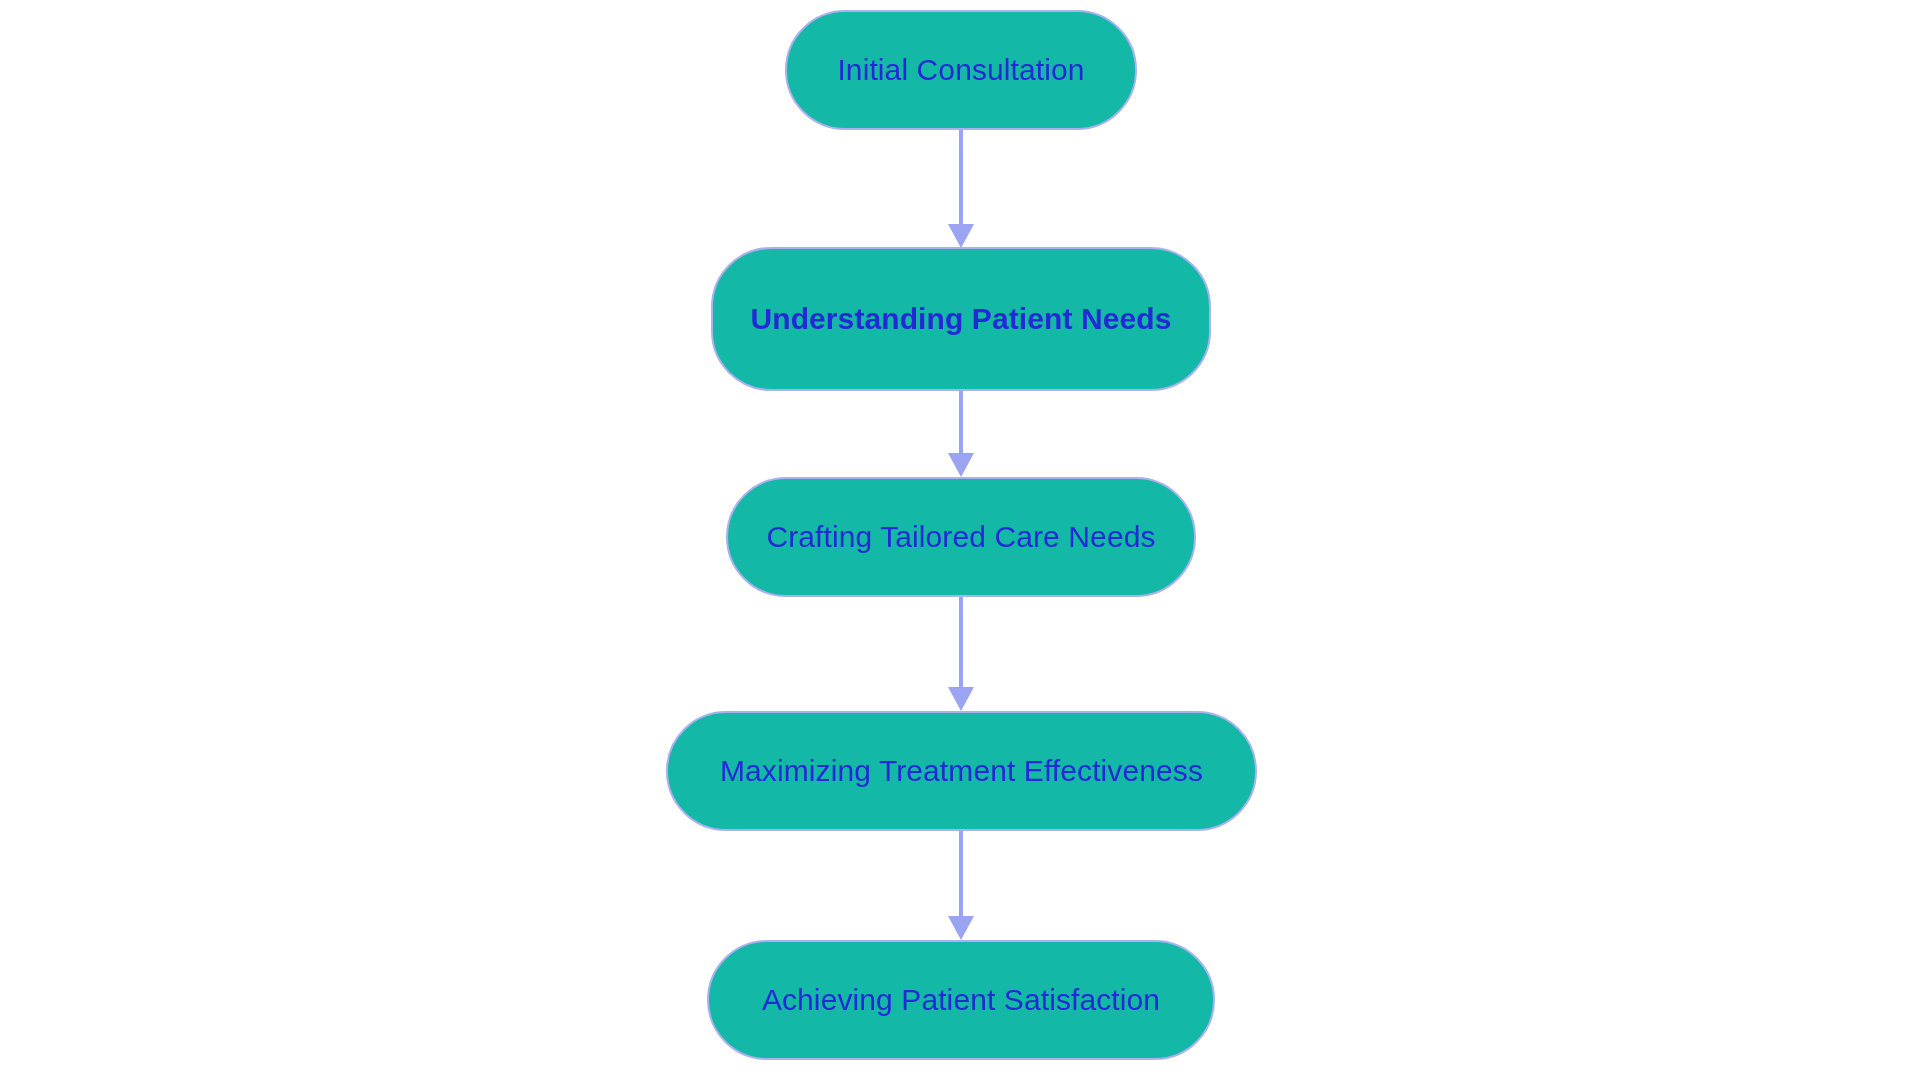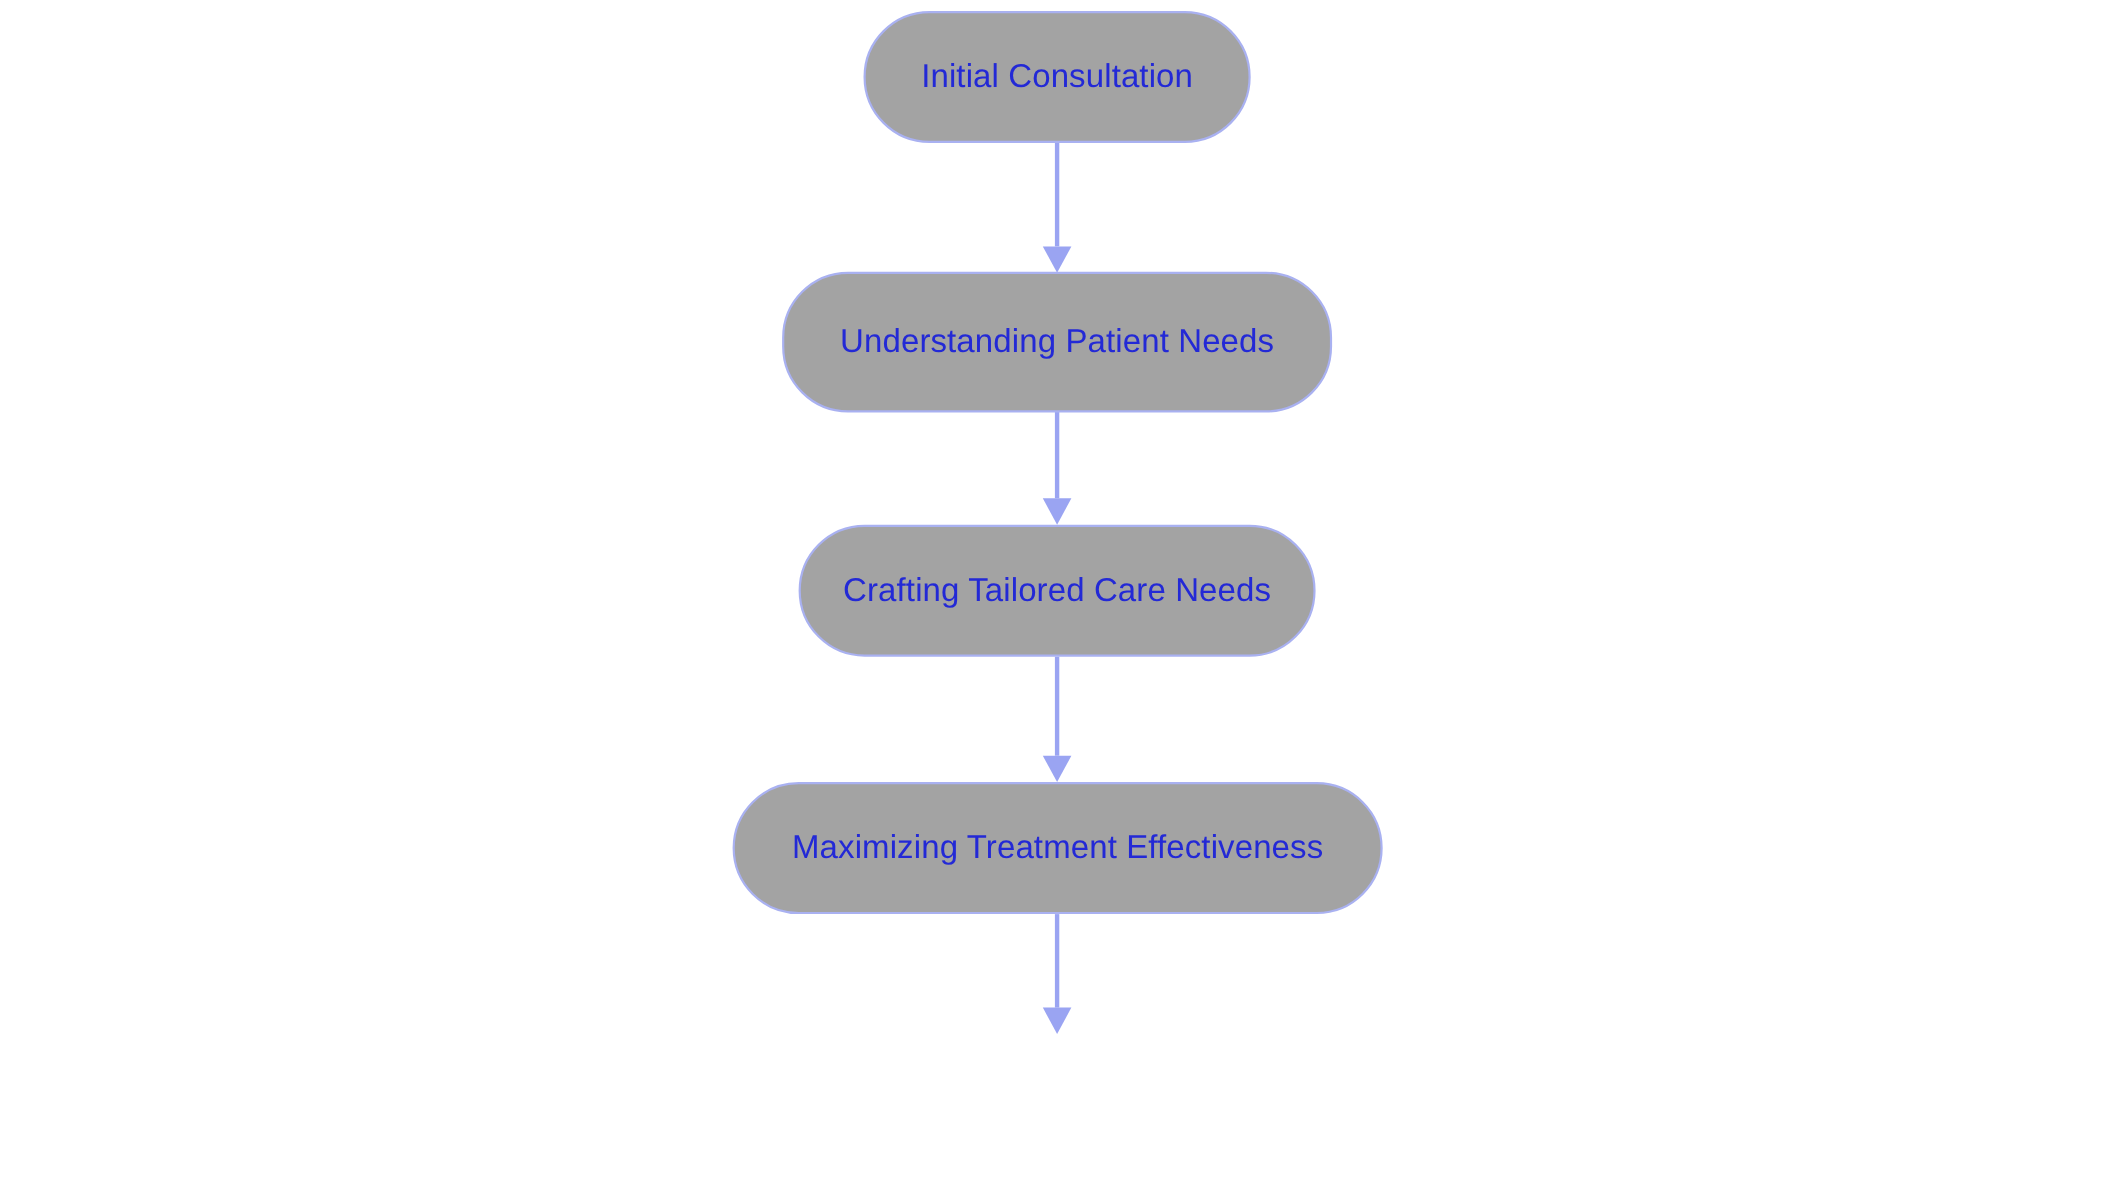--- a/index.html
+++ b/index.html
@@ -19,21 +19,21 @@
     width: 1920px;
     height: 1083px;
   }
 
   .node {
     position: absolute;
     box-sizing: border-box;
     display: flex;
     align-items: center;
     justify-content: center;
-    background: #a3a3a3;
+    background: #14b8a6;
     border: 2px solid #a9b1f1;
     border-radius: 60px;
     color: #2329d6;
     font-size: 30px;
     font-weight: 400;
     letter-spacing: 0.1px;
     white-space: nowrap;
     line-height: 1;
     z-index: 2;
   }
@@ -83,26 +83,29 @@
     <svg width="26" height="109" viewBox="0 0 26 109" aria-hidden="true">
       <line x1="13" y1="0" x2="13" y2="85" stroke="#9aa4f2" stroke-width="4"></line>
       <polygon points="0,85 26,85 13,109" fill="#9aa4f2"></polygon>
     </svg>
   </div>
 
   <div class="node" style="left:785px; top:10px; width:352px; height:120px;">
     <span class="node-label">Initial Consultation</span>
   </div>
 
-  <div class="node" style="left:711px; top:247px; width:500px; height:128px;">
+  <div class="node" style="left:711px; top:247px; width:500px; height:144px;font-weight:bold;">
     <span class="node-label">Understanding Patient Needs</span>
   </div>
 
   <div class="node" style="left:726px; top:477px; width:470px; height:120px;">
     <span class="node-label">Crafting Tailored Care Needs</span>
   </div>
 
   <div class="node" style="left:666px; top:711px; width:591px; height:120px;">
     <span class="node-label">Maximizing Treatment Effectiveness</span>
   </div>
 
+  <div class="node" style="left:707px; top:940px; width:508px; height:120px;">
+    <span class="node-label">Achieving Patient Satisfaction</span>
+  </div>
 
 </div>
 
 </body></html>

